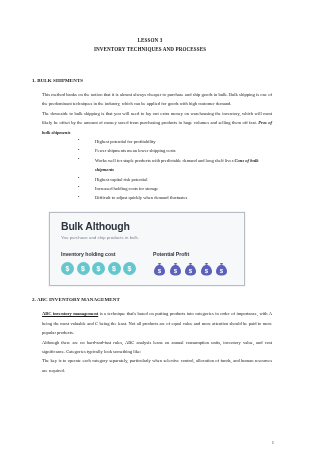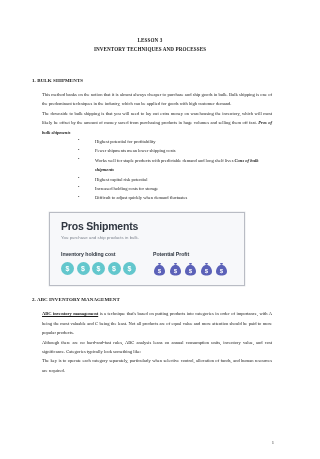--- a/index.html
+++ b/index.html
@@ -165,21 +165,21 @@
       <li><span>Works well for staple products with predictable demand and long shelf lives</span> <span class="bold-ital">Cons of bulk shipments</span></li>
     </ul>
     <ul class="bullets">
       <li>Highest capital risk potential</li>
       <li>Increased holding costs for storage</li>
       <li>Difficult to adjust quickly when demand fluctuates</li>
     </ul>
   </div>
 
   <div class="figure">
-    <div class="fig-title">Pros Shipments</div>
+    <div class="fig-title">Bulk Although</div>
     <div class="fig-sub">You purchase and ship products in bulk.</div>
     <div class="fig-cols">
       <div class="fig-col">
         <div class="fig-col-label">Inventory holding cost</div>
         <div class="icon-row" id="coin-row">
             <div class="coin" style="background: rgb(99, 199, 205);">$</div>
             <div class="coin" style="background: rgb(99, 199, 205);">$</div>
             <div class="coin" style="background: rgb(99, 199, 205);">$</div>
             <div class="coin" style="background: rgb(99, 199, 205);">$</div>
             <div class="coin" style="background: rgb(99, 199, 205);">$</div>

